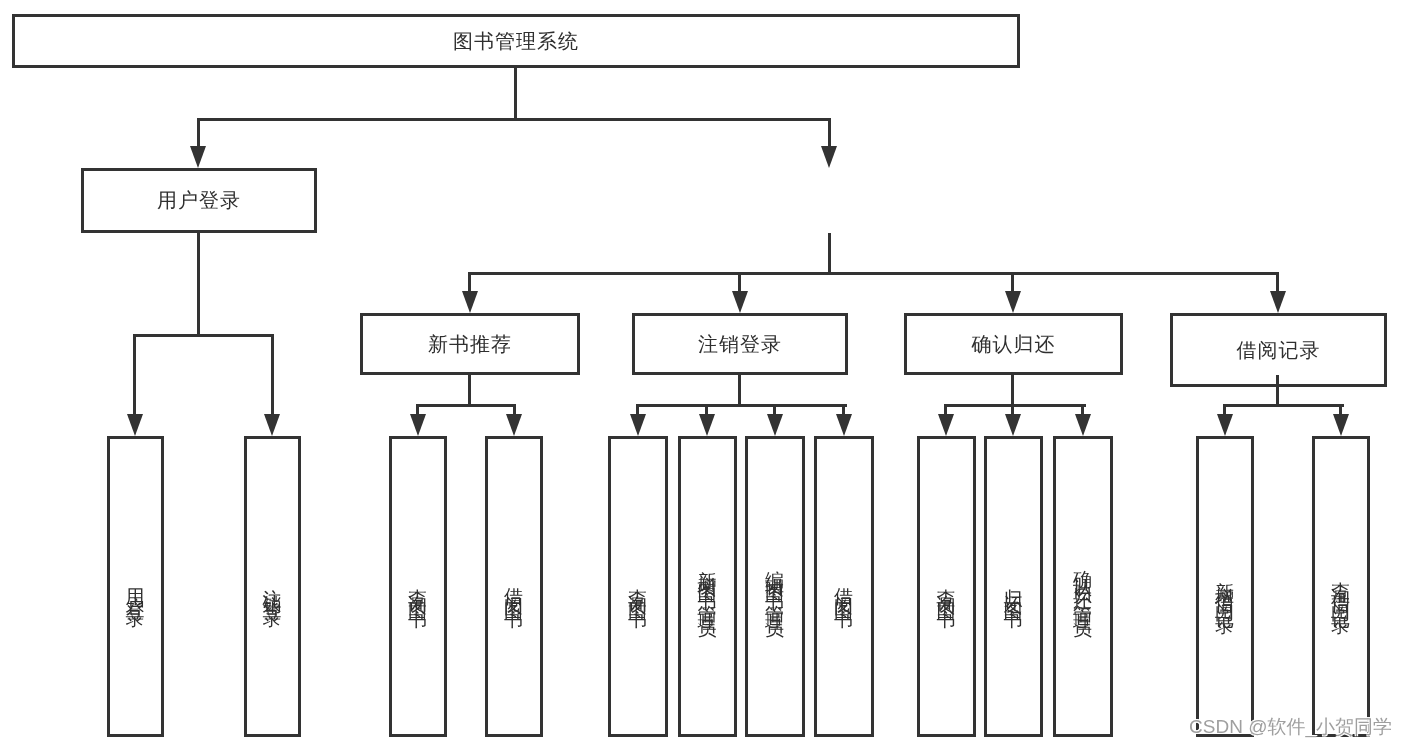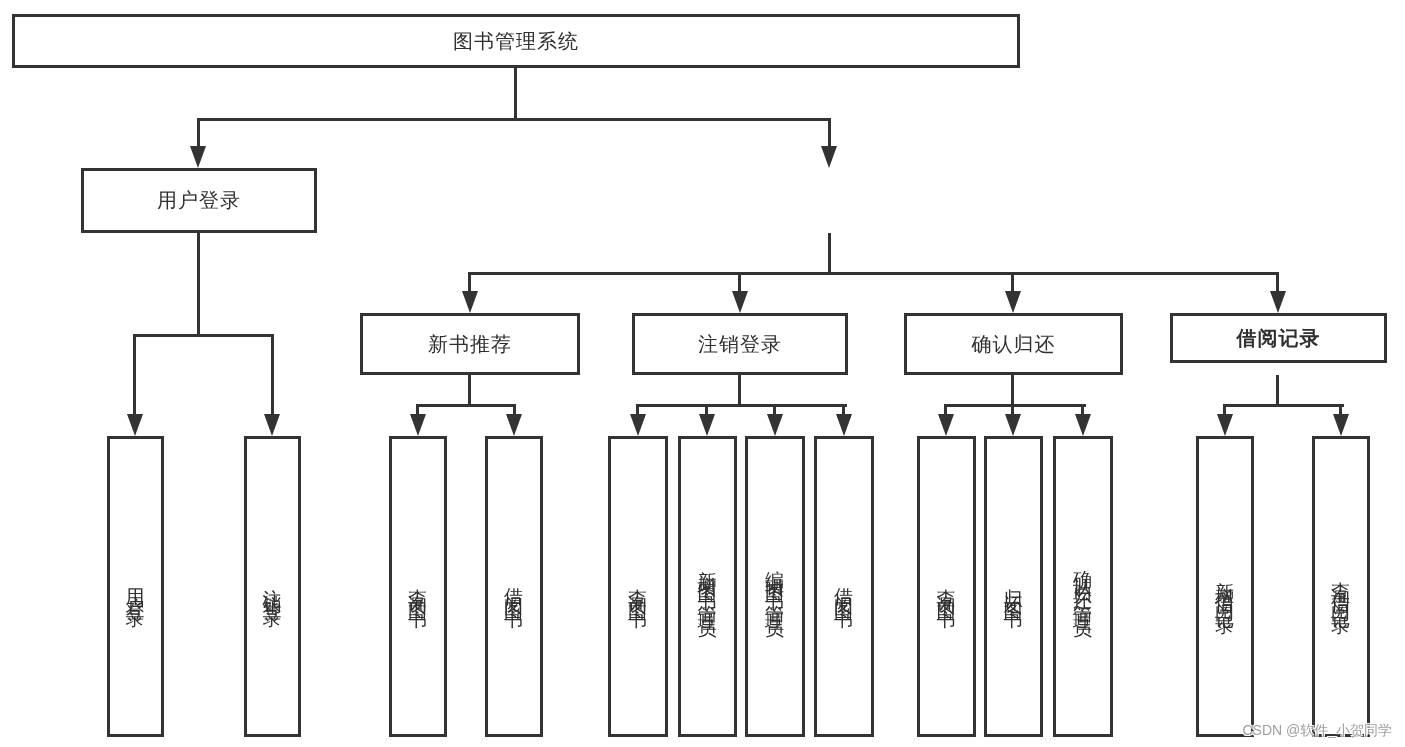--- a/index.html
+++ b/index.html
@@ -52,21 +52,21 @@
     position:absolute;
     width:0;height:0;
     border-left:8px solid transparent;
     border-right:8px solid transparent;
     border-top:22px solid var(--line);
   }
   .watermark{
     position:absolute;
     right:13px;
     bottom:7px;
-    font-size:14px;
+    font-size:19px;
     color:var(--watermark);
     text-shadow:1px 1px 0 #ffffff,-1px -1px 0 #ffffff,1px -1px 0 #ffffff,-1px 1px 0 #ffffff;
     white-space:nowrap;
   }
 </style>
 </head>
 <body>
 
 <div class="canvas">
 
@@ -105,21 +105,21 @@
 
   <div class="box" style="left:360px;top:313px;width:220px;height:62px;">
     <span>新书推荐</span>
   </div>
   <div class="box" style="left:632px;top:313px;width:216px;height:62px;">
     <span>注销登录</span>
   </div>
   <div class="box" style="left:904px;top:313px;width:219px;height:62px;">
     <span>确认归还</span>
   </div>
-  <div class="box" style="left:1170px;top:313px;width:217px;height:50px;font-weight:bold;">
+  <div class="box" style="left:1170px;top:313px;width:217px;height:74px;">
     <span>借阅记录</span>
   </div>
 
   <div class="vline" style="left:468px;top:375px;height:32px;"></div>
   <div class="hline" style="left:416px;top:404px;width:100px;"></div>
   <div class="vline" style="left:416px;top:404px;height:10px;"></div>
   <div class="arrowhead" style="left:410px;top:414px;"></div>
   <div class="vline" style="left:513px;top:404px;height:10px;"></div>
   <div class="arrowhead" style="left:506px;top:414px;"></div>
 

